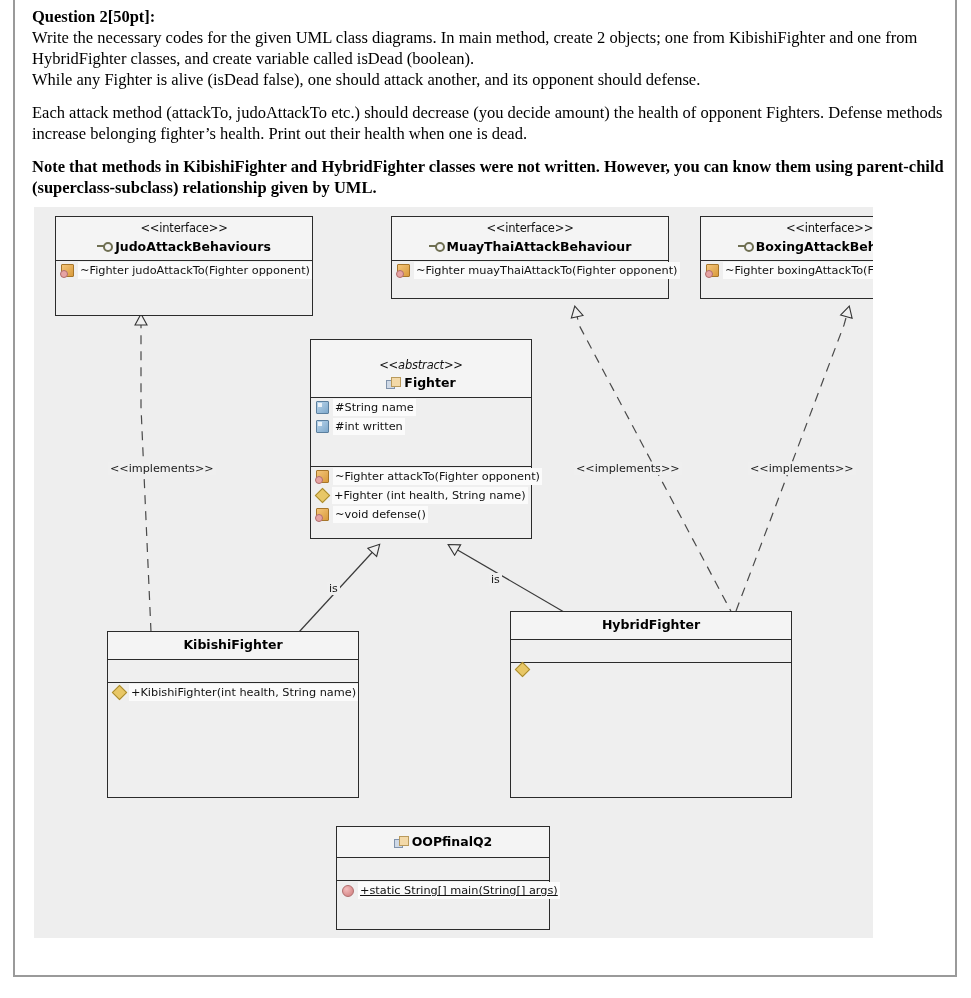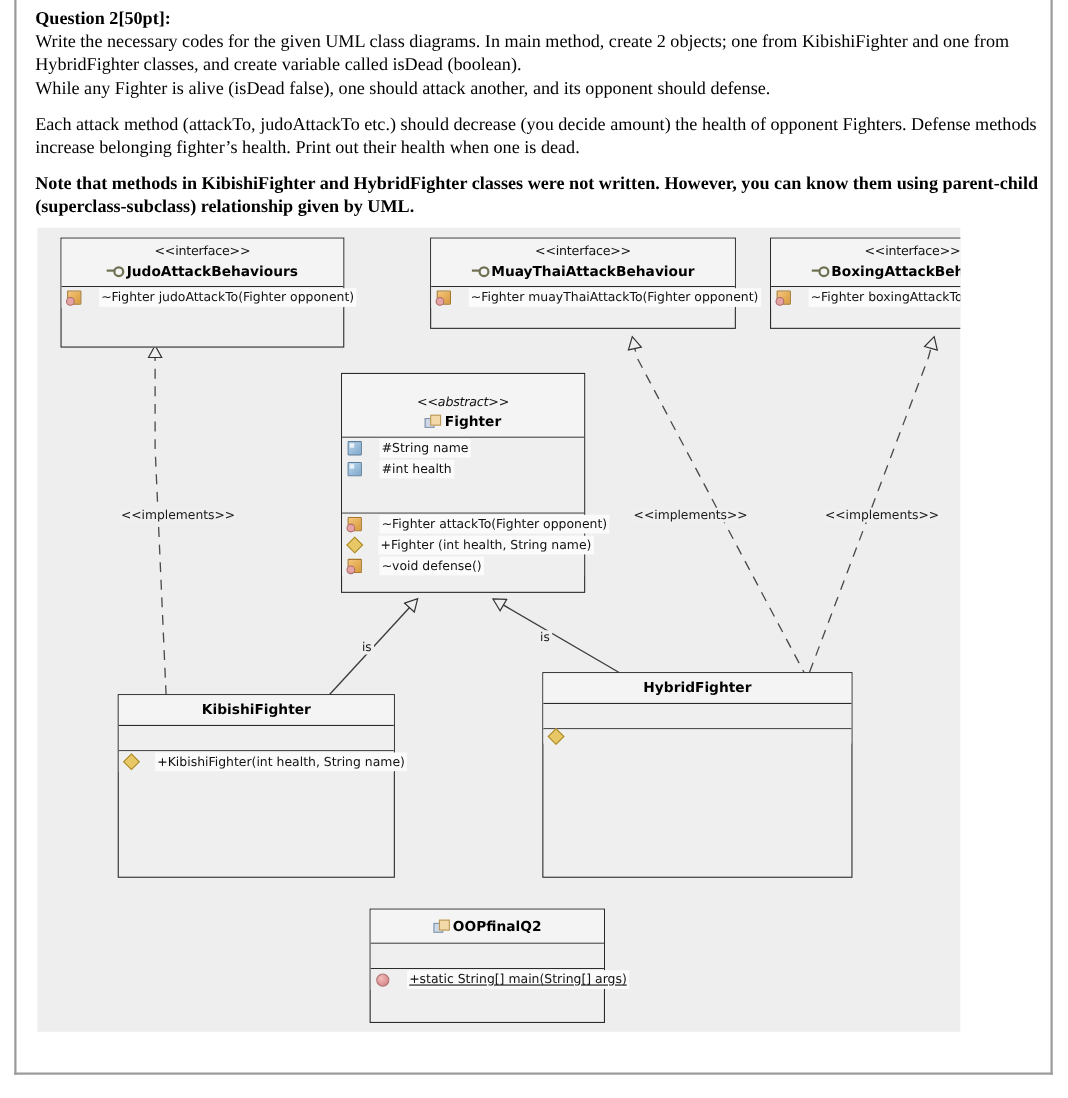--- a/index.html
+++ b/index.html
@@ -100,21 +100,21 @@
   .sec:last-child { border-bottom: none; }
   .row {
     font-family: "DejaVu Sans", sans-serif;
     font-size: 11.3px;
     color: #111;
     line-height: 17px;
     white-space: nowrap;
     padding: 1px 3px 1px 5px;
     display: flex;
     align-items: center;
-    gap: 16px;
+    gap: 4px;
   }
   .row .txt { background: #fbfbfb; padding: 0 2px; }
   .row.underline .txt { text-decoration: underline; }
 
   
   .ic { width: 11px; height: 11px; flex: 0 0 11px; position: relative; display:inline-block; }
   .ic-attr {
     background: linear-gradient(135deg,#b9d4ea 0%,#7fa9cc 100%);
     border: 1px solid #5b7f9e;
     border-radius: 1px;
@@ -280,21 +280,21 @@
           <span class="cname">Fighter</span>
         </span>
       </div>
       <div class="sec" style="height:68px;">
         <div class="row">
           <span class="ic ic-attr"></span>
           <span class="txt">#String name</span>
         </div>
         <div class="row">
           <span class="ic ic-attr"></span>
-          <span class="txt">#int health</span>
+          <span class="txt">#int written</span>
         </div>
       </div>
       <div class="sec" style="border-bottom:none;">
         <div class="row">
           <span class="ic ic-method"></span>
           <span class="txt">~Fighter attackTo(Fighter opponent)</span>
         </div>
         <div class="row">
           <span class="ic-ctor"></span>
           <span class="txt">+Fighter (int health, String name)</span>
@@ -312,21 +312,21 @@
       </div>
       <div class="sec empty-sec"></div>
       <div class="sec" style="border-bottom:none;">
         <div class="row">
           <span class="ic-ctor"></span>
           <span class="txt">+KibishiFighter(int health, String name)</span>
         </div>
       </div>
     </div>
 
-    <div class="uml" style="left:459px; top:404px; width:282px; height:187px;">
+    <div class="uml" style="left:476px; top:404px; width:282px; height:187px;">
       <div class="hdr" style="padding:5px 2px 6px 2px;">
         <span class="cname">HybridFighter</span>
       </div>
       <div class="sec empty-sec"></div>
       <div class="sec" style="border-bottom:none;">
         <div class="row">
           <span class="ic-ctor"></span>
         </div>
       </div>
     </div>

